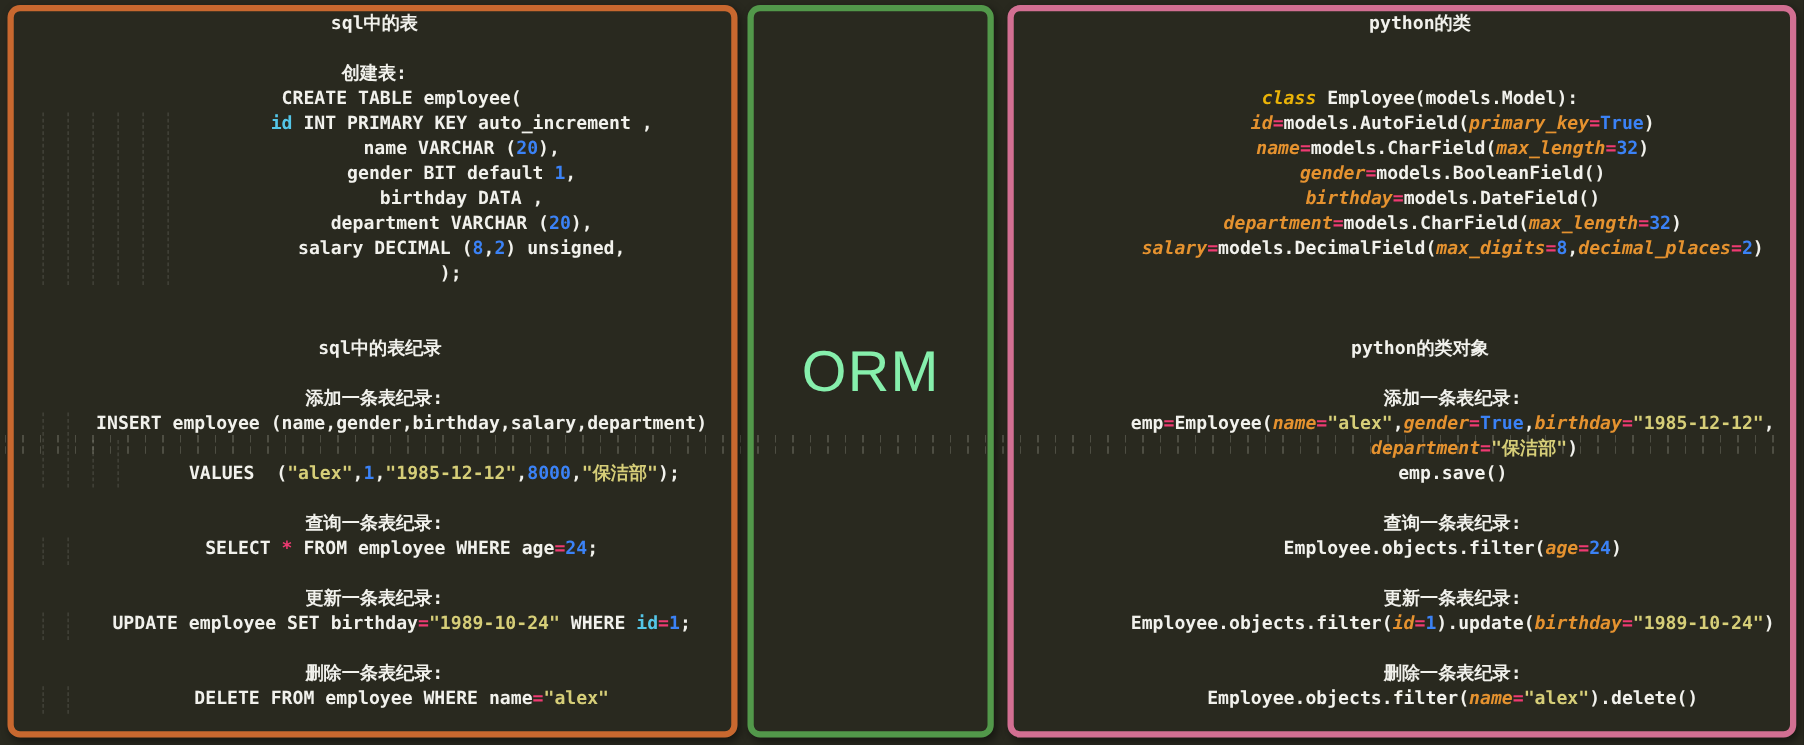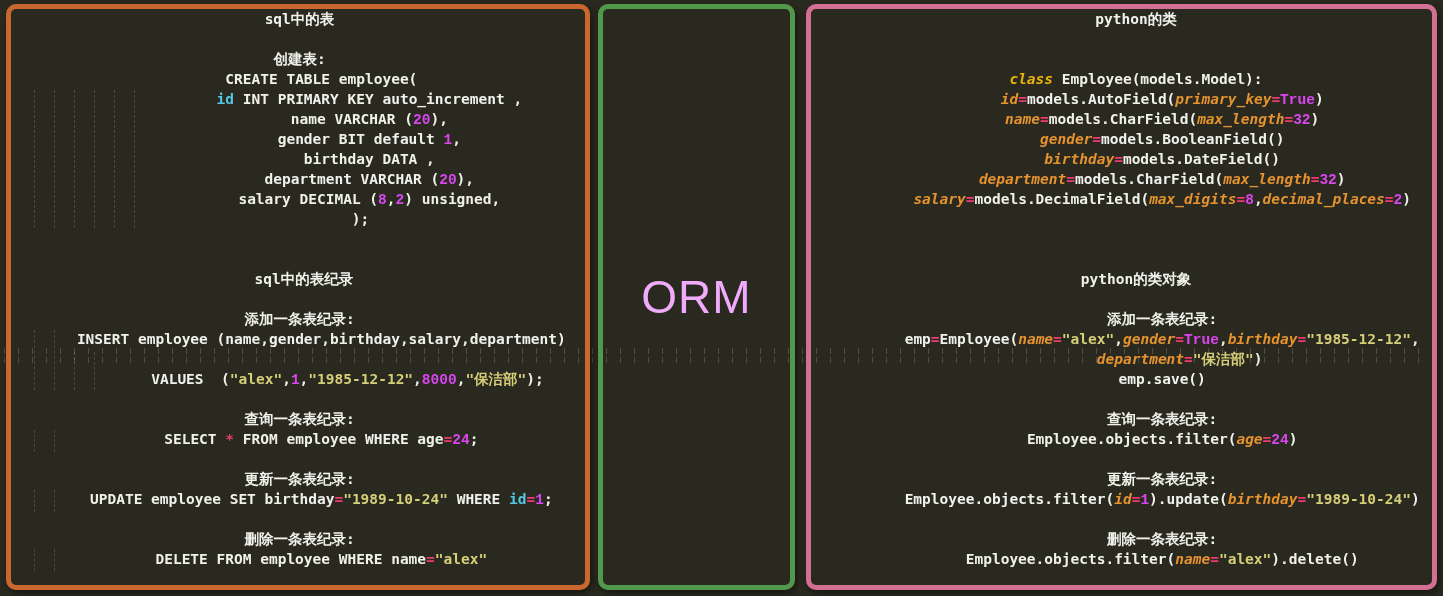--- a/index.html
+++ b/index.html
@@ -37,28 +37,28 @@
   .panel-python{left:806px;width:631px;border-color:#d26f92;}
   .code{
     margin:0;padding:0 0 0 3px;
     font:bold 14.5px/20px "DejaVu Sans Mono", monospace;
     color:#f1f1ec;
   }
   .panel-python .code{padding-left:5px;margin-left:24px;}
   .line{white-space:pre;height:20px;}
   .s-w {color:#f1f1ec;}
   .s-cy{color:#54c6e8;}
-  .s-pu{color:#d946ef;font-family:Liberation Mono, monospace;}
+  .s-pu{color:#3b82f6;}
   .s-ye{color:#d6ce78;}
   .s-pk{color:#ee3a72;}
   .s-or{color:#e5922f;font-style:italic;}
   .s-ci{color:#eab308;font-style:italic;}
   .orm-label{
     font:400 46px "Liberation Sans", sans-serif;
-    color:#f0abfc;letter-spacing:1px;
+    color:#86efac;letter-spacing:1px;
   }
 </style>
 </head>
 <body>
 
 <div class="canvas">
 
   <div class="band-row r1"></div>
   <div class="band-row r2"></div>
 

